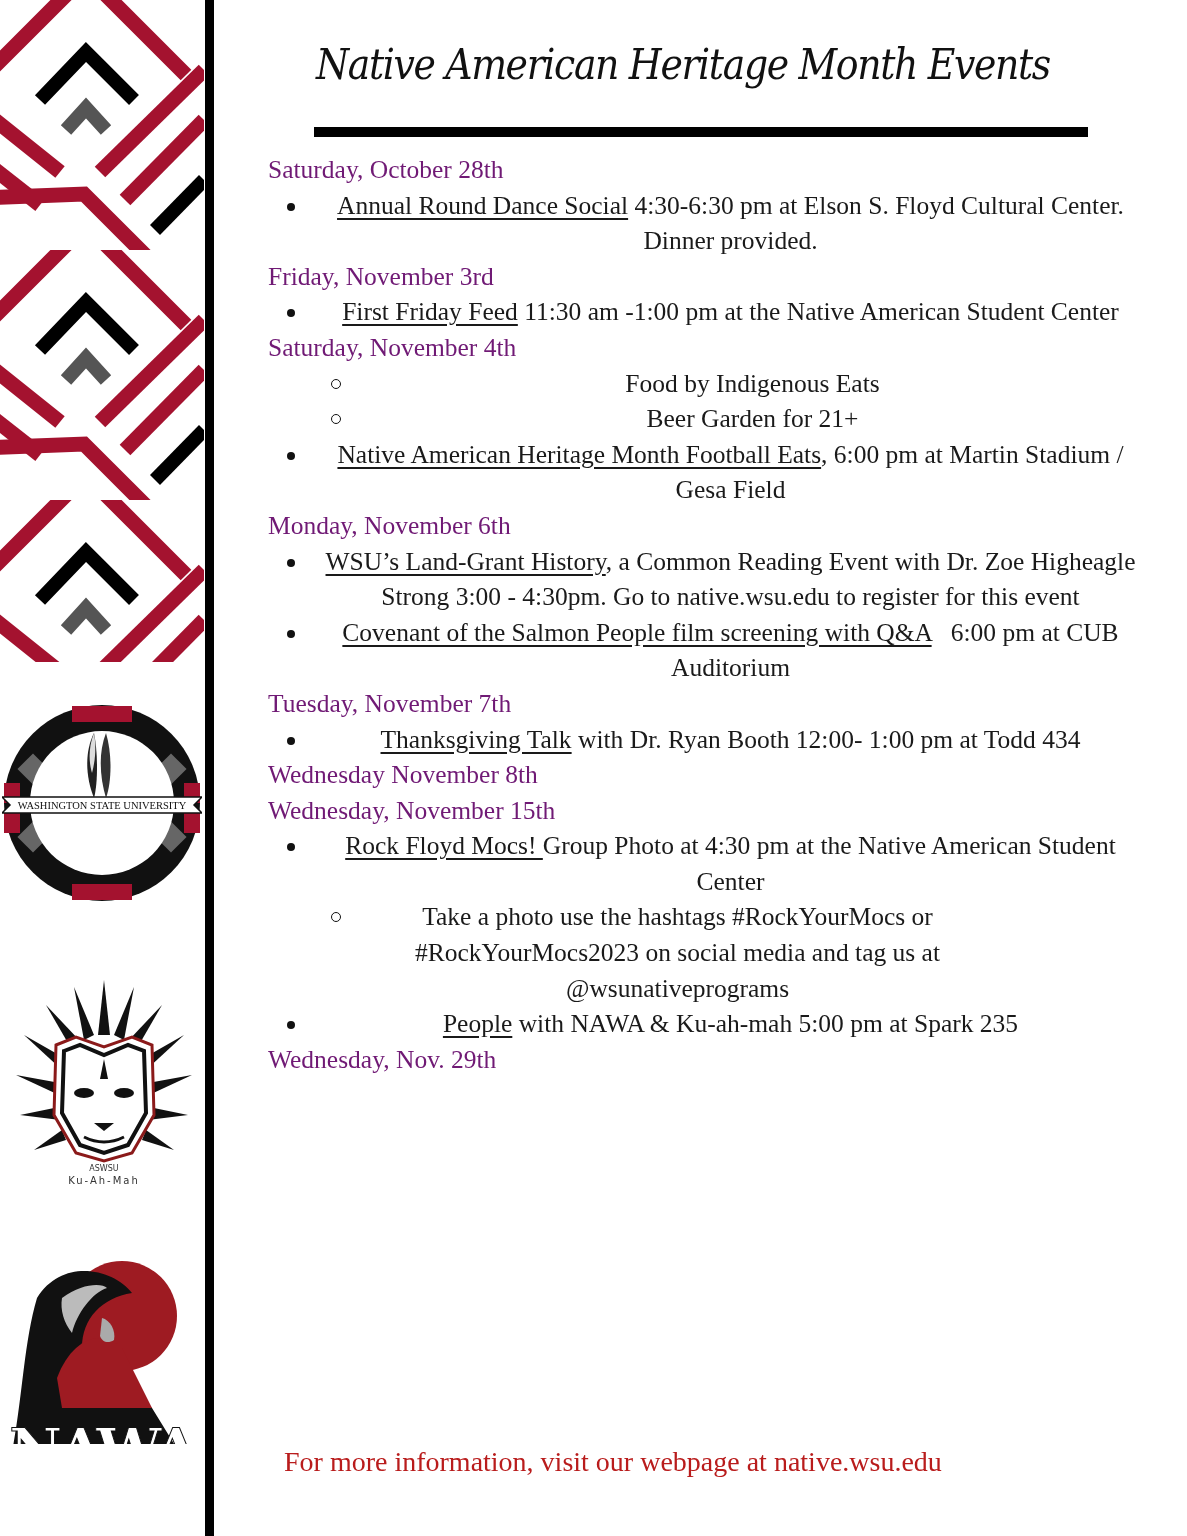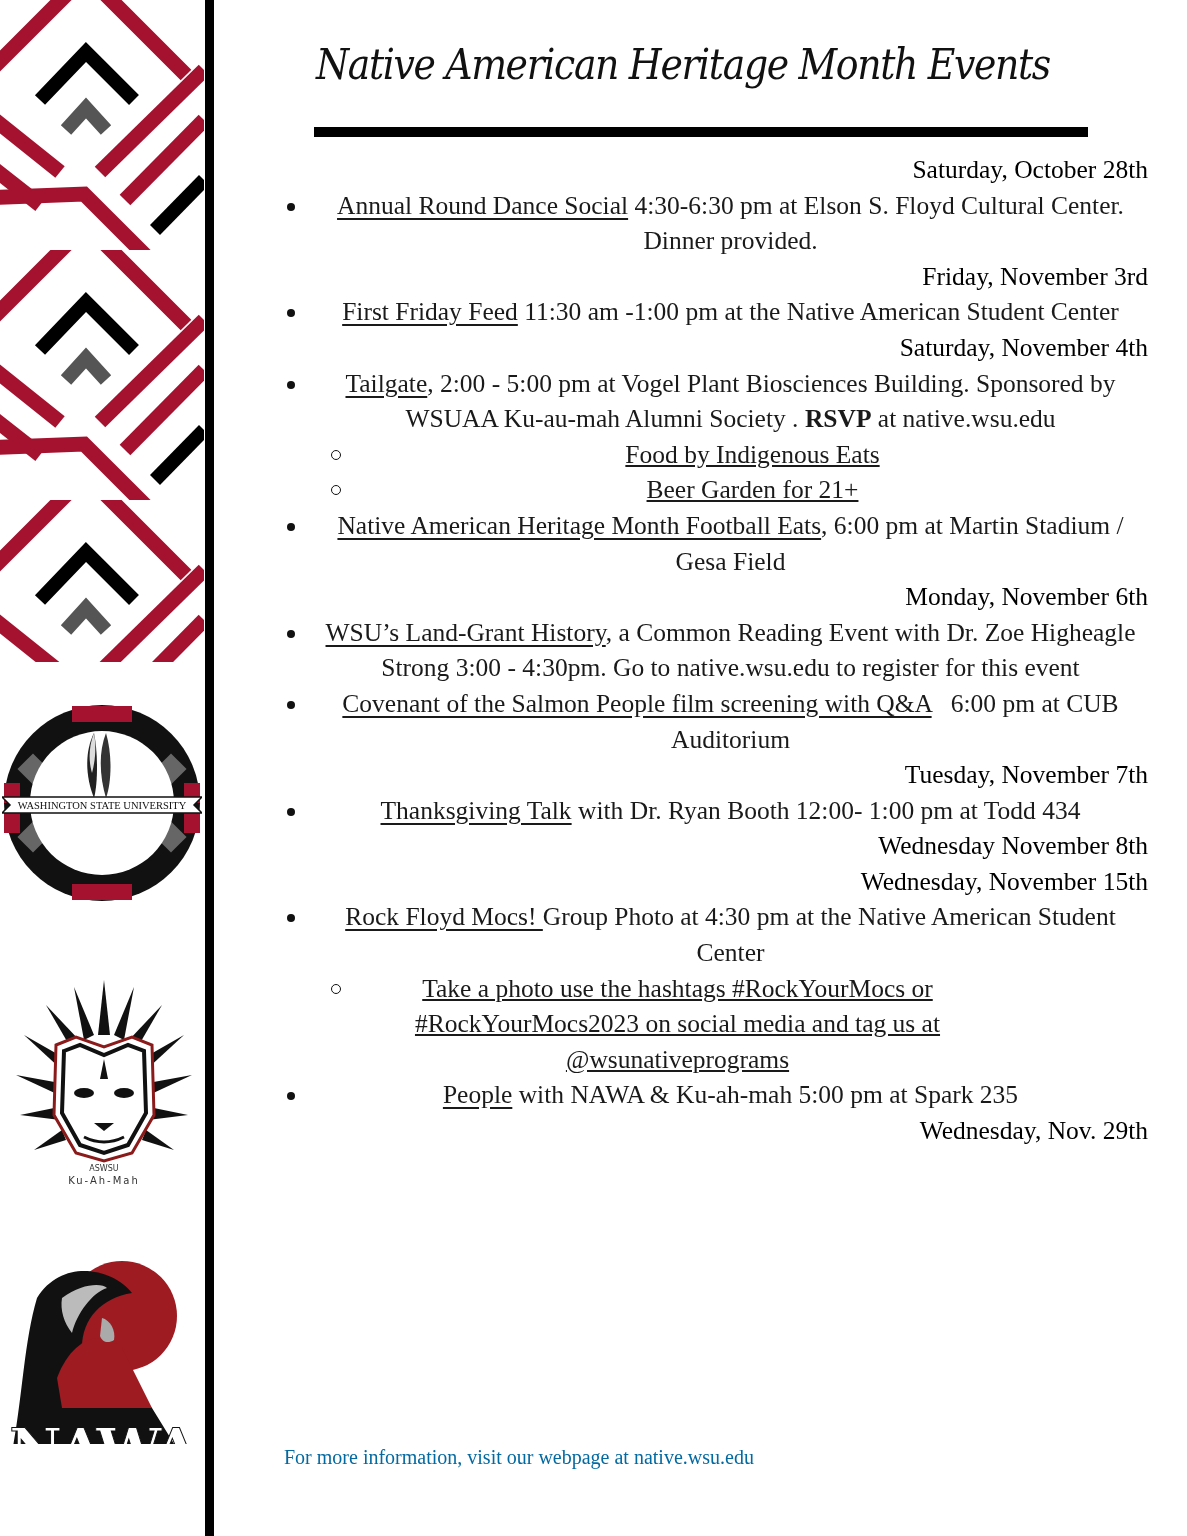--- a/index.html
+++ b/index.html
@@ -12,30 +12,30 @@
   .logo { position:absolute; }
   .logo-wsu { left:2px; top:703px; width:200px; height:200px; }
   .logo-kuahmah { left:14px; top:975px; width:180px; height:215px; }
   .logo-nawa { left:2px; top:1258px; width:200px; height:225px; }
 
   .main { position:absolute; left:268px; top:0; width:880px; }
   .title { position:absolute; left:48px; top:40px; width:800px; font-family:"DejaVu Serif", serif; font-style:italic; font-size:42px; letter-spacing:-1.5px; color:#111; white-space:nowrap; transform:scaleX(0.9); transform-origin:left; }
   .title-rule { position:absolute; left:46px; top:127px; width:774px; height:10px; background:#000; }
 
   .content { position:absolute; left:0; top:152px; width:880px; font-family:"Liberation Serif", serif; font-size:25.5px; line-height:35.6px; }
-  .day { color:#000000; margin:0;text-align:right; }
+  .day { color:#701a75; margin:0; }
   ul { margin:0; padding:0; list-style:none;text-align:center; }
   li.ev { position:relative; padding-left:45px; }
   li.ev::before { content:""; position:absolute; left:19px; top:15px; width:8px; height:8px; border-radius:50%; background:#111; }
-  li.sub { position:relative; padding-left:89px;text-decoration:underline; }
+  li.sub { position:relative; padding-left:89px; }
   li.sub::before { content:""; position:absolute; left:63px; top:13px; width:8px; height:8px; border-radius:50%; border:1.6px solid #111; background:#fff; }
   .u { text-decoration:underline; text-underline-offset:4px; }
   .b { font-weight:bold; }
 
-  .footer { position:absolute; left:284px; top:1446px; font-family:"Liberation Serif", serif; font-size:20px; color:#0369a1; white-space:nowrap; }
+  .footer { position:absolute; left:284px; top:1446px; font-family:"Liberation Serif", serif; font-size:28px; color:#b91c1c; white-space:nowrap; }
 </style>
 </head>
 <body>
 
 <div class="left-panel">
   <svg class="pattern" viewBox="0 0 204 662" preserveAspectRatio="none">
     <defs>
       <pattern id="chev" x="0" y="0" width="204" height="250" patternUnits="userSpaceOnUse">
         <g fill="none" stroke-linecap="butt" stroke-linejoin="miter">
           <polyline points="-14,75 86,-25 186,75" stroke="#a4122f" stroke-width="15"></polyline>
@@ -128,21 +128,20 @@
       <li class="ev"><span class="u">Annual Round Dance Social</span><span> 4:30-6:30 pm at Elson S. Floyd Cultural Center. Dinner provided.</span></li>
     </ul>
 
     <p class="day">Friday, November 3rd</p>
     <ul>
       <li class="ev"><span class="u">First Friday Feed</span><span> 11:30 am -1:00 pm at the Native American Student Center</span></li>
     </ul>
 
     <p class="day">Saturday, November 4th</p>
     <ul>
-      <li class="ev"><span class="u">Tailgate</span><span>, 2:00 - 5:00 pm at Vogel Plant Biosciences Building. Sponsored by WSUAA Ku-au-mah Alumni Society . </span><span class="b">RSVP</span><span> at native.wsu.edu</span></li>
       <li class="sub">Food by Indigenous Eats</li>
       <li class="sub">Beer Garden for 21+</li>
       <li class="ev"><span class="u">Native American Heritage Month Football Eats</span><span>, 6:00 pm at Martin Stadium / Gesa Field</span></li>
     </ul>
 
     <p class="day">Monday, November 6th</p>
     <ul>
       <li class="ev"><span class="u">WSU’s Land-Grant History</span><span>, a Common Reading Event with Dr. Zoe Higheagle Strong 3:00 - 4:30pm. Go to native.wsu.edu to register for this event</span></li>
       <li class="ev" style="white-space:pre-wrap"><span class="u">Covenant of the Salmon People film screening with Q&amp;A</span><span>   6:00 pm at CUB Auditorium</span></li>
     </ul>

